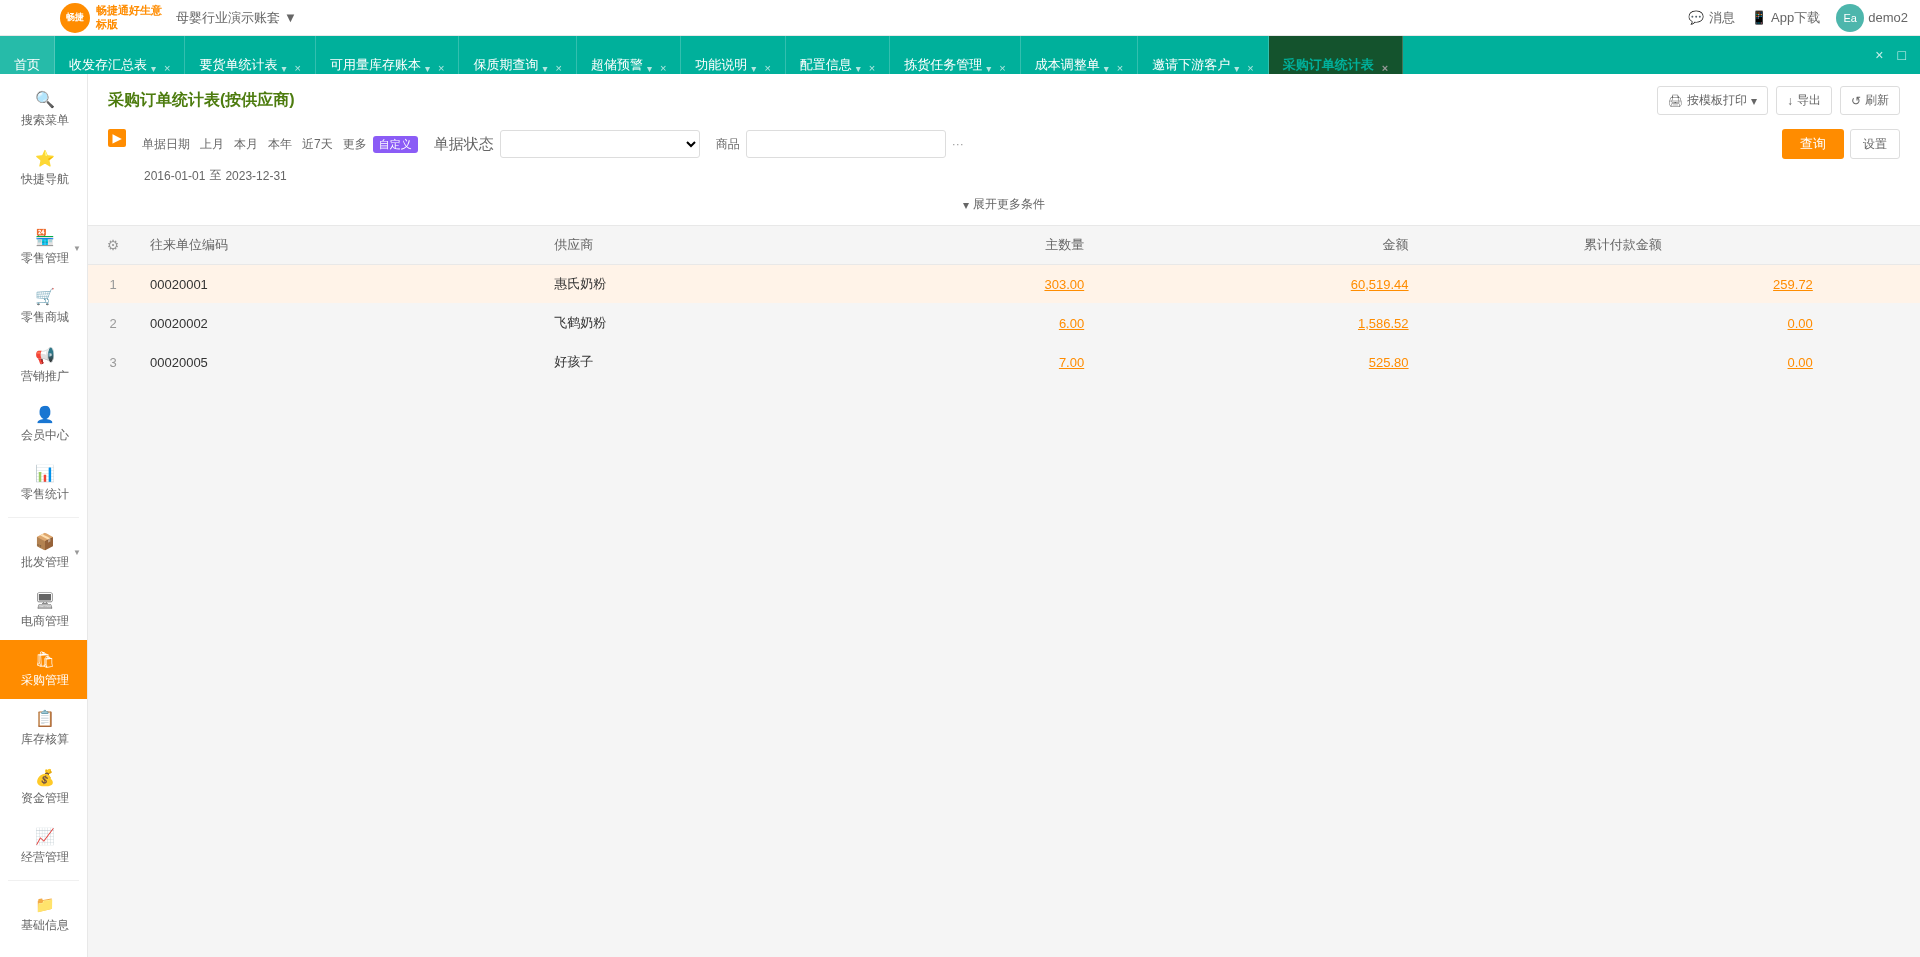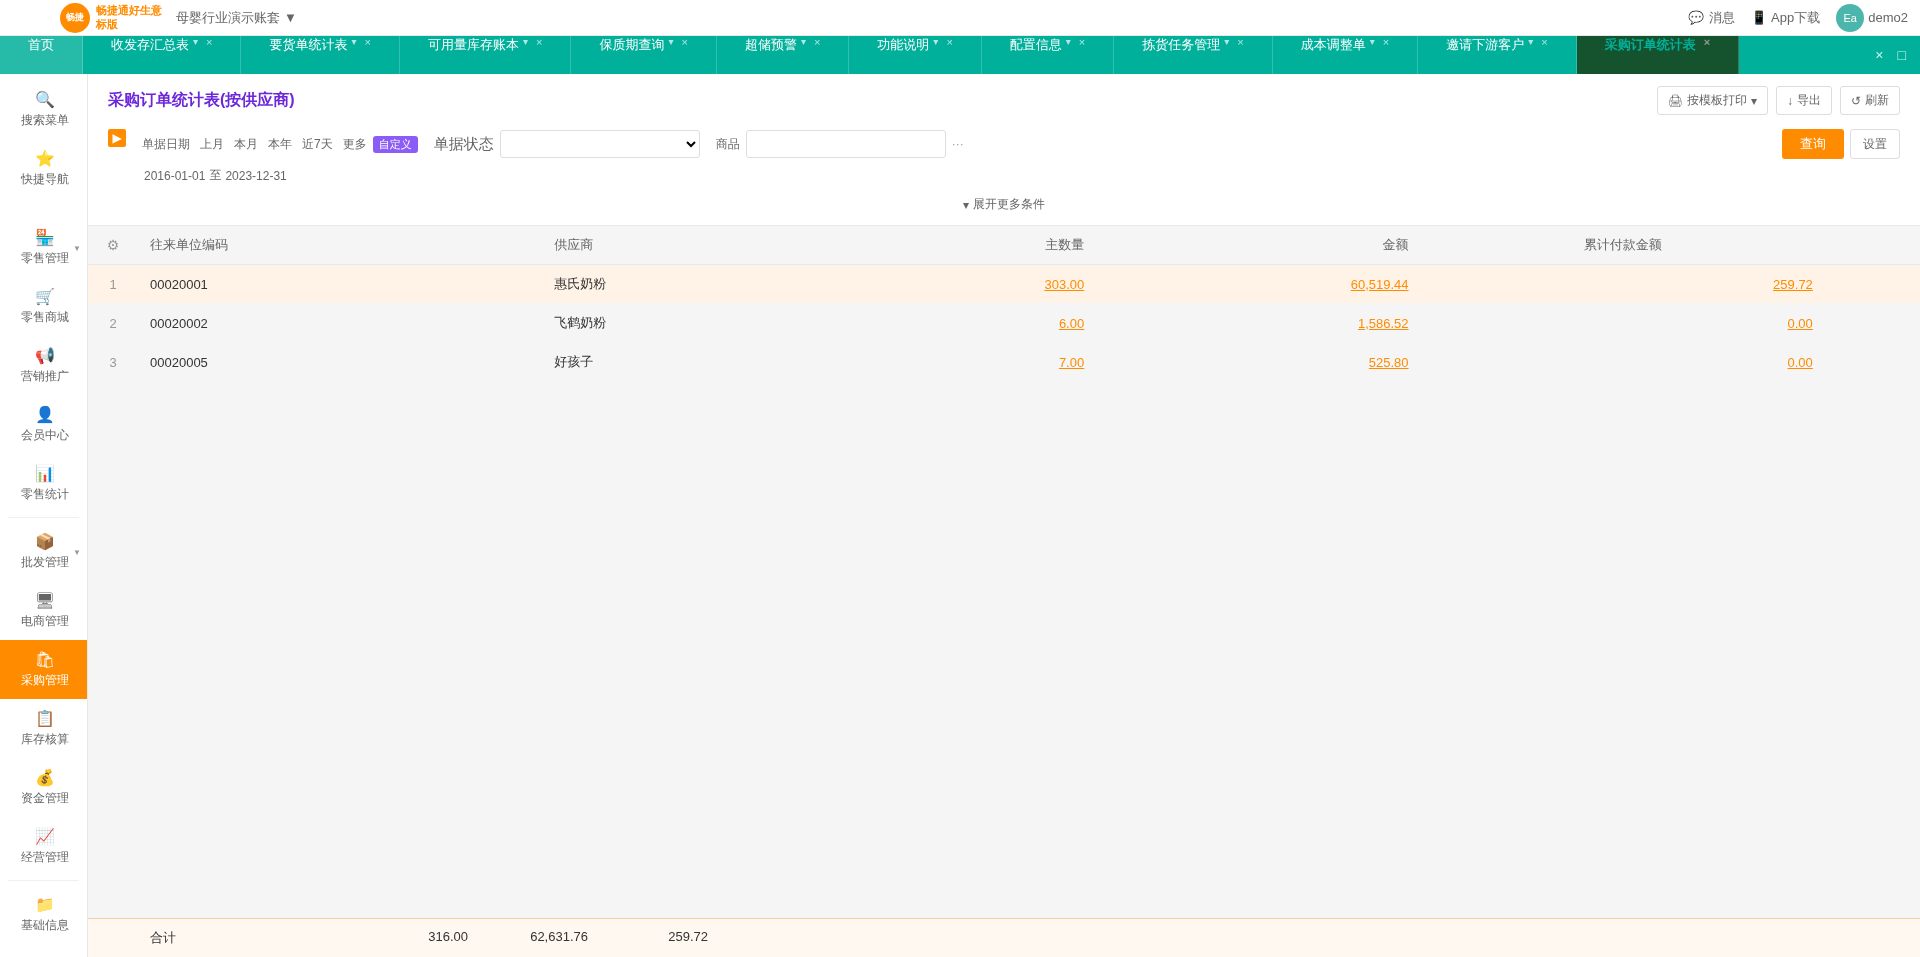--- a/index.html
+++ b/index.html
@@ -11,21 +11,21 @@
     .logo-area { display: flex; align-items: center; gap: 6px; }
     .logo-icon { width: 30px; height: 30px; background: #ff8c00; border-radius: 50%; display: flex; align-items: center; justify-content: center; color: white; font-size: 11px; font-weight: bold; margin-left: 48px; }
     .logo-text { font-size: 11px; color: #ff8c00; font-weight: bold; line-height: 1.2; }
     .workspace-selector { display: flex; align-items: center; gap: 4px; color: #666; font-size: 13px; cursor: pointer; padding: 2px 6px; border-radius: 3px; }
     .top-bar-right { display: flex; align-items: center; gap: 16px; }
     .top-right-item { display: flex; align-items: center; gap: 4px; color: #666; font-size: 13px; cursor: pointer; }
     .avatar { width: 28px; height: 28px; background: #4db6ac; border-radius: 50%; display: flex; align-items: center; justify-content: center; color: white; font-size: 12px; }
 
     
     .nav-tabs { background: #00b09b; height: 38px; display: flex; align-items: center; flex-shrink: 0; overflow: hidden; }
-    .nav-tab { height: 38px; padding: 0 28px; display: flex; align-items: flex-start; gap: 4px; color: #fff; font-size: 13px; cursor: pointer; white-space: nowrap; border-right: 1px solid rgba(255,255,255,0.2); flex-shrink: 0; }
+    .nav-tab { height: 38px; padding: 0 14px; display: flex; align-items: flex-end; gap: 4px; color: #fff; font-size: 13px; cursor: pointer; white-space: nowrap; border-right: 1px solid rgba(255,255,255,0.2); flex-shrink: 0; }
     .nav-tab.home { background: rgba(255,255,255,0.15); }
     .nav-tab.active { background: #14532d; color: #00b09b; font-weight: bold; }
     .nav-tab .close-btn { font-size: 11px; color: rgba(255,255,255,0.7); margin-left: 4px; cursor: pointer; }
     .nav-tab.active .close-btn { color: #999; }
     .nav-tab .dropdown-arrow { font-size: 10px; opacity: 0.7; }
     .nav-actions { margin-left: auto; display: flex; align-items: center; gap: 2px; padding-right: 8px; }
     .nav-action-btn { color: #fff; cursor: pointer; padding: 4px 6px; opacity: 0.8; font-size: 14px; }
 
     
     .main-layout { display: flex; flex: 1; overflow: hidden; }
@@ -39,21 +39,21 @@
     .sidebar-divider { height: 1px; background: #f0f0f0; margin: 4px 8px; }
     .sidebar-item.has-sub { position: relative; }
     .sidebar-item.has-sub::after { content: '▼'; font-size: 8px; position: absolute; right: 6px; top: 50%; transform: translateY(-50%); color: #999; }
 
     
     .content-area { flex: 1; display: flex; flex-direction: column; overflow: hidden; }
 
     
     .page-header { background: #fff; padding: 12px 20px 8px; border-bottom: 1px solid #e8e8e8; flex-shrink: 0; }
     .page-header-top { display: flex; align-items: center; justify-content: space-between; margin-bottom: 10px; }
-    .page-title { font-size: 16px; font-weight: bold; color: #6d28d9; }
+    .page-title { font-size: 16px; font-weight: bold; color: #4d7c0f; }
     .page-actions { display: flex; align-items: center; gap: 8px; }
     .btn-print { display: flex; align-items: center; gap: 4px; padding: 5px 10px; border: 1px solid #ddd; background: #fff; border-radius: 3px; cursor: pointer; font-size: 12px; color: #666; }
     .btn-export { display: flex; align-items: center; gap: 4px; padding: 5px 10px; border: 1px solid #ddd; background: #fff; border-radius: 3px; cursor: pointer; font-size: 12px; color: #666; }
     .btn-refresh { display: flex; align-items: center; gap: 4px; padding: 5px 10px; border: 1px solid #ddd; background: #fff; border-radius: 3px; cursor: pointer; font-size: 12px; color: #666; }
     .date-shortcut { font-size: 12px; color: #666; cursor: pointer; padding: 2px 4px; }
     .date-badge { background: #8b5cf6; color: #fff; font-size: 11px; padding: 1px 6px; border-radius: 3px; cursor: pointer; }
     .filter-input { height: 28px; padding: 0 8px; border: 1px solid #ddd; border-radius: 3px; font-size: 12px; min-width: 160px; outline: none; }
     .filter-select { height: 28px; padding: 0 8px; border: 1px solid #ddd; border-radius: 3px; font-size: 12px; min-width: 200px; outline: none; background: #fff; cursor: pointer; }
     .expand-btn { display: flex; align-items: center; gap: 4px; font-size: 12px; color: #666; cursor: pointer; padding: 4px 8px; }
     .search-btn { background: #ff8c00; color: #fff; border: none; padding: 6px 18px; border-radius: 3px; cursor: pointer; font-size: 13px; }
@@ -367,22 +367,15 @@
       <td>好孩子</td>
       <td style="text-align:right;"><span class="amount">7.00</span></td>
       <td style="text-align:right;"><span class="amount">525.80</span></td>
       <td style="text-align:right;"><span class="amount">0.00</span></td>
       <td></td>
     </tr>
           </tbody>
       </table>
     </div>
 
-    <div class="table-footer">
-      <div style="width:50px;"></div>
-      <div class="footer-total-label">合计</div>
-      <div class="footer-col" style="min-width:80px; text-align:right;">316.00</div>
-      <div class="footer-col" style="min-width:120px; text-align:right;">62,631.76</div>
-      <div class="footer-col" style="min-width:120px; text-align:right;">259.72</div>
-    </div>
 
   </div>
 </div>
 
 </body></html>

